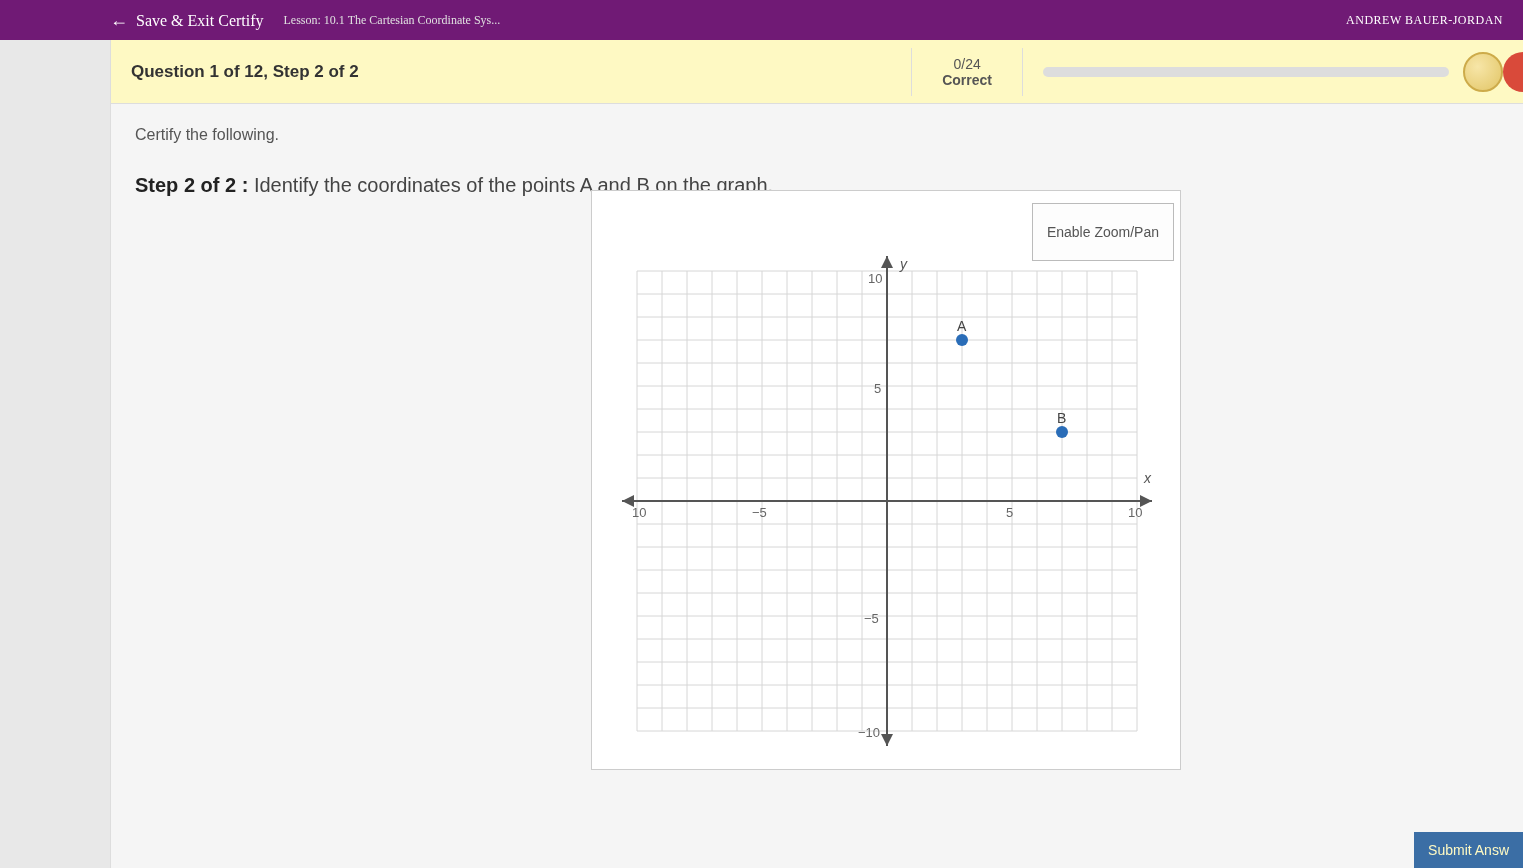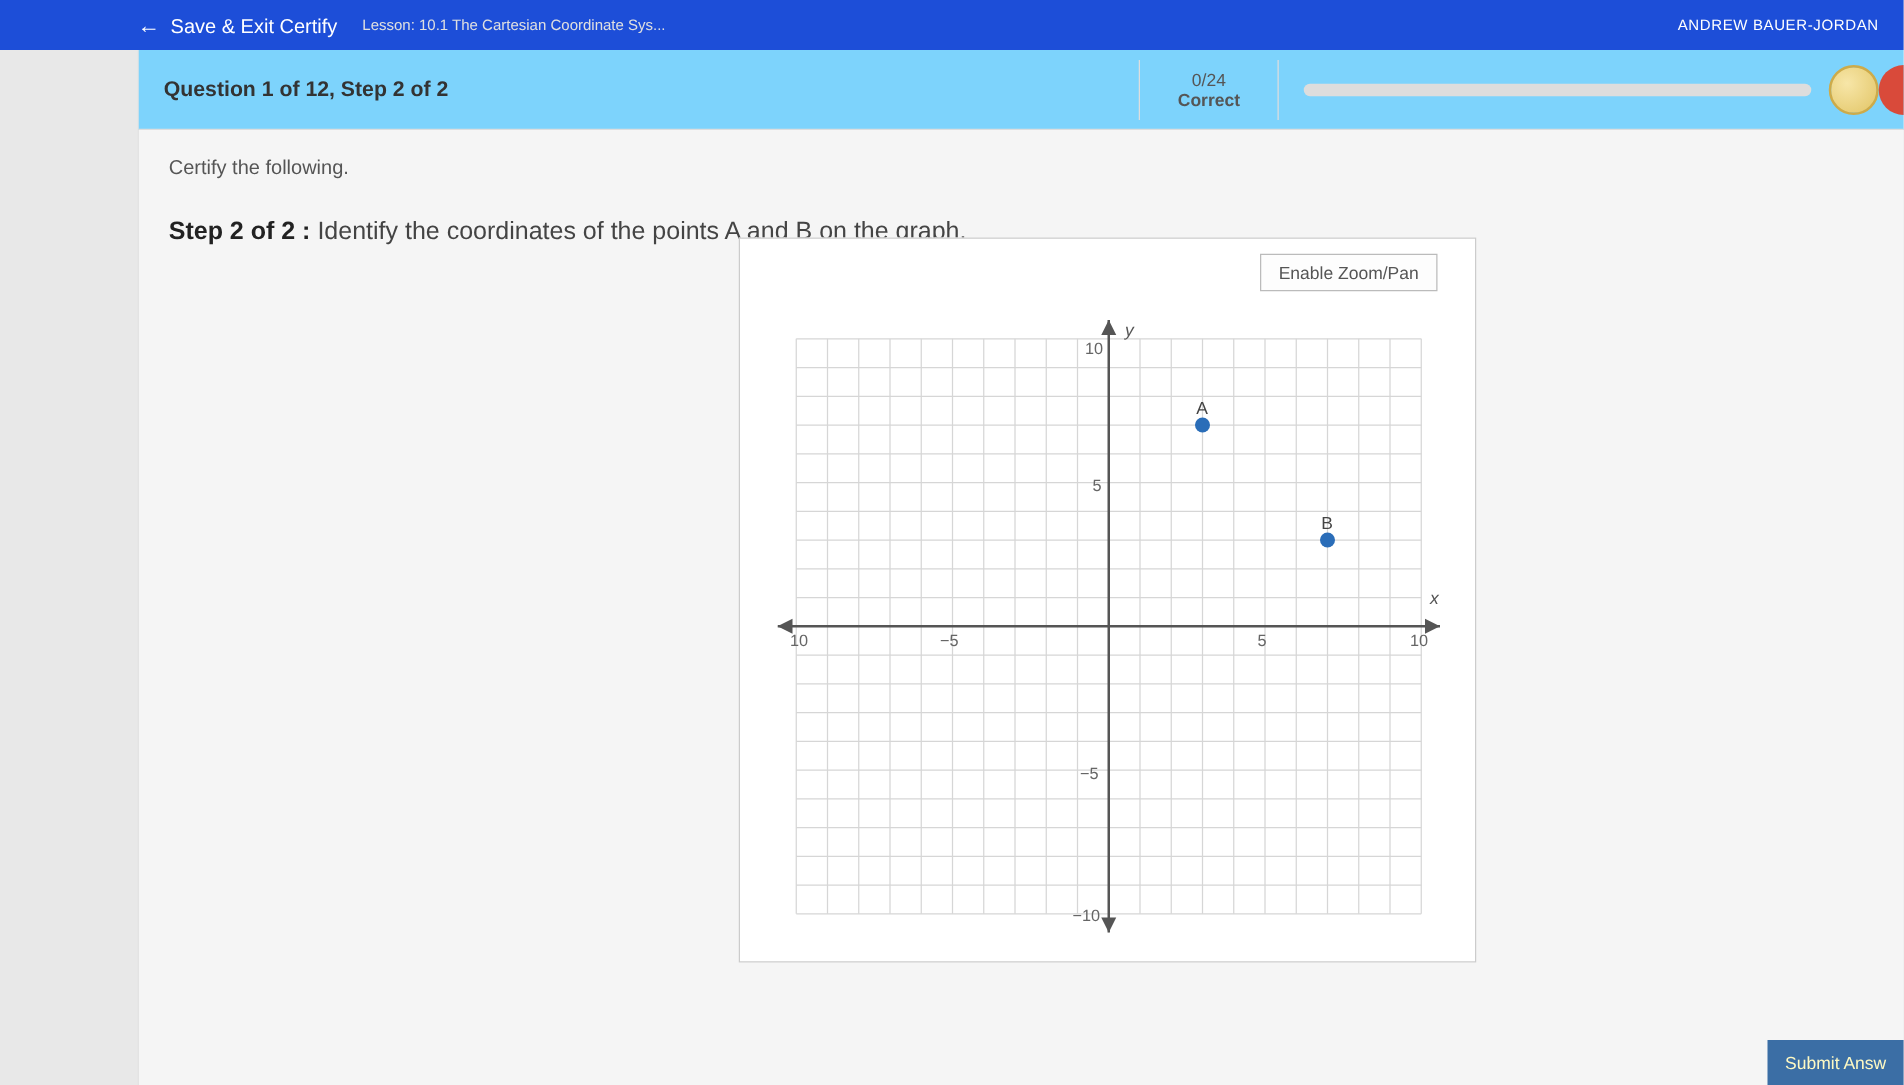--- a/index.html
+++ b/index.html
@@ -4,45 +4,46 @@
   <style>
     * { box-sizing: border-box; margin: 0; padding: 0; }
     body {
       font-family: Arial, Helvetica, sans-serif;
       background: #e8e8e8;
       width: 1523px;
       height: 868px;
       overflow: hidden;
     }
     .header-bar {
-      background: #1d4ed8;
+      background: #701a75;
       height: 40px;
       display: flex;
       align-items: center;
       padding: 0 20px 0 110px;
       color: #fff;
       justify-content: space-between;
+      font-family: Liberation Serif, serif;
     }
     .header-left { display: flex; align-items: center; gap: 20px; }
     .back-arrow { font-size: 18px; margin-right: 4px; }
     .save-exit { font-size: 16px; cursor: pointer; }
     .lesson-title { font-size: 12px; color: #e0e0e0; }
     .user-name { font-size: 12px; font-weight: 500; letter-spacing: 0.5px; }
     .content-wrap {
       margin-left: 110px;
       background: #f5f5f5;
       min-height: 828px;
       border-left: 1px solid #ddd;
       position: relative;
     }
     .question-bar {
       display: flex;
       align-items: center;
       border-bottom: 1px solid #ddd;
-      background: #7dd3fc;
+      background: #fef9c3;
       height: 64px;
     }
     .question-title {
       padding: 0 20px;
       font-size: 17px;
       font-weight: 600;
       color: #333;
       flex: 1;
     }
     .score-box {
@@ -86,22 +87,22 @@
     .step-line b { color: #222; }
     .graph-panel {
       position: absolute;
       left: 480px; top: 150px;
       width: 590px; height: 580px;
       background: #fff;
       border: 1px solid #ccc;
     }
     .enable-btn {
       position: absolute;
-      top: 12px; right: 30px;
-      padding: 6px 14px;
+      top: 12px; right: 6px;
+      padding: 20px 14px;
       border: 1px solid #bbb;
       background: #fdfdfd;
       font-size: 14px;
       color: #555;
       cursor: pointer;
     }
     .graph-svg { position: absolute; left: 30px; top: 60px; }
     .grid-line { stroke: #d6d6d6; stroke-width: 1; }
     .axis-line { stroke: #555; stroke-width: 2; }
     .arrow { fill: #555; }

